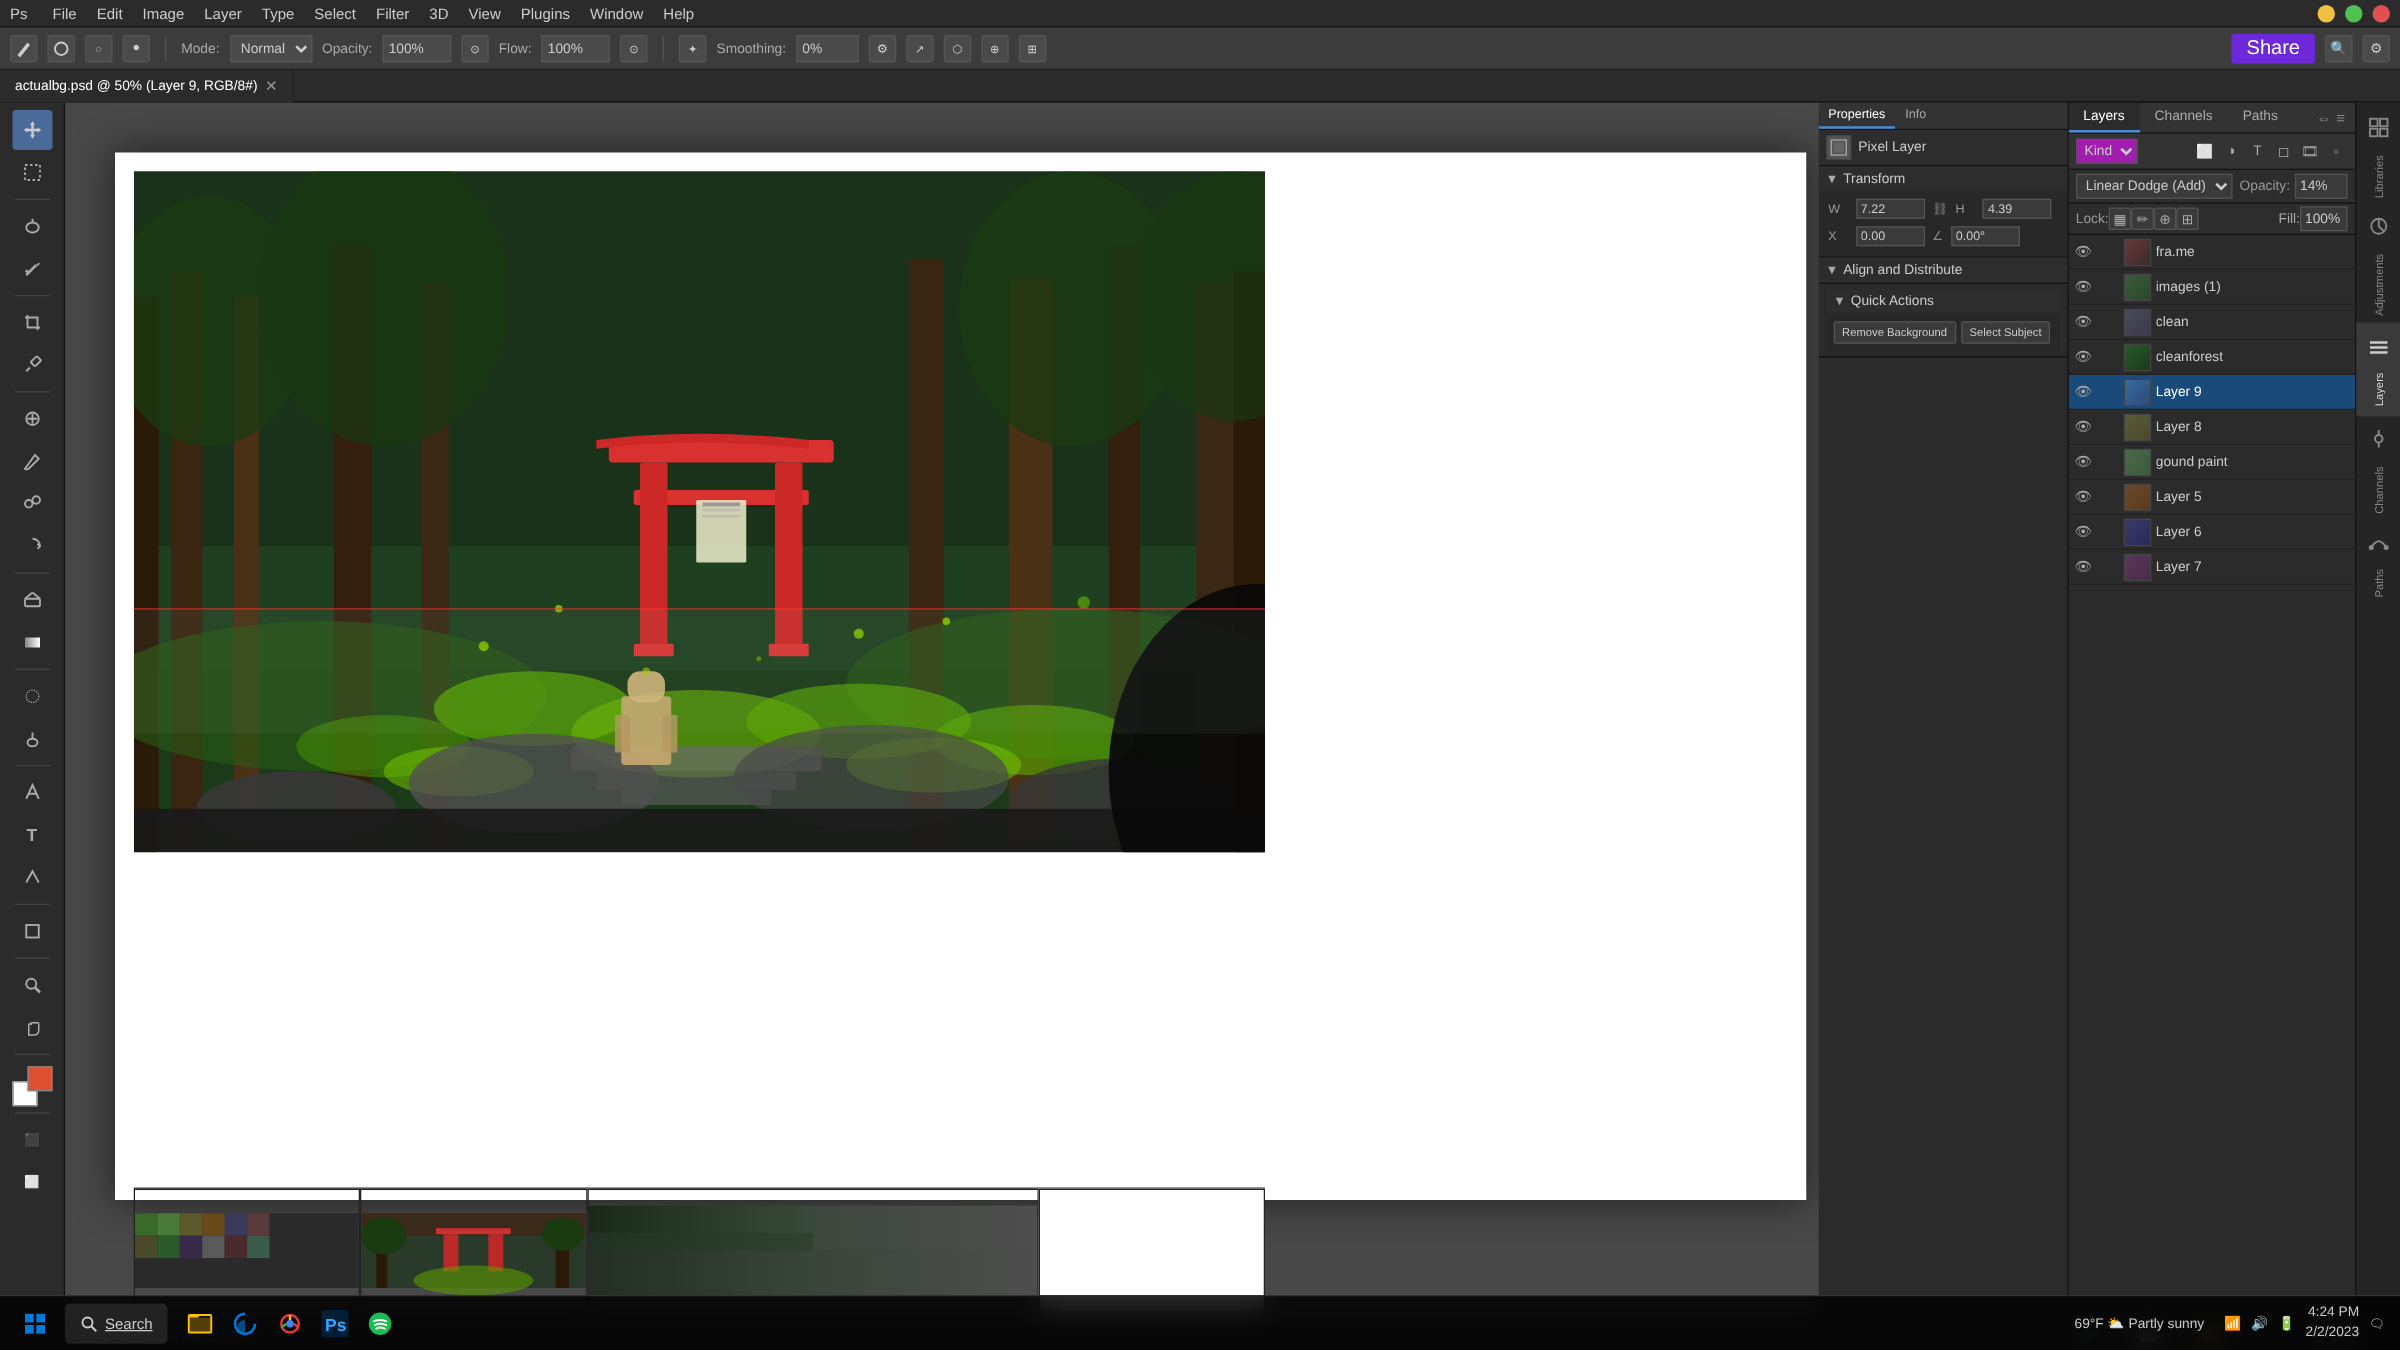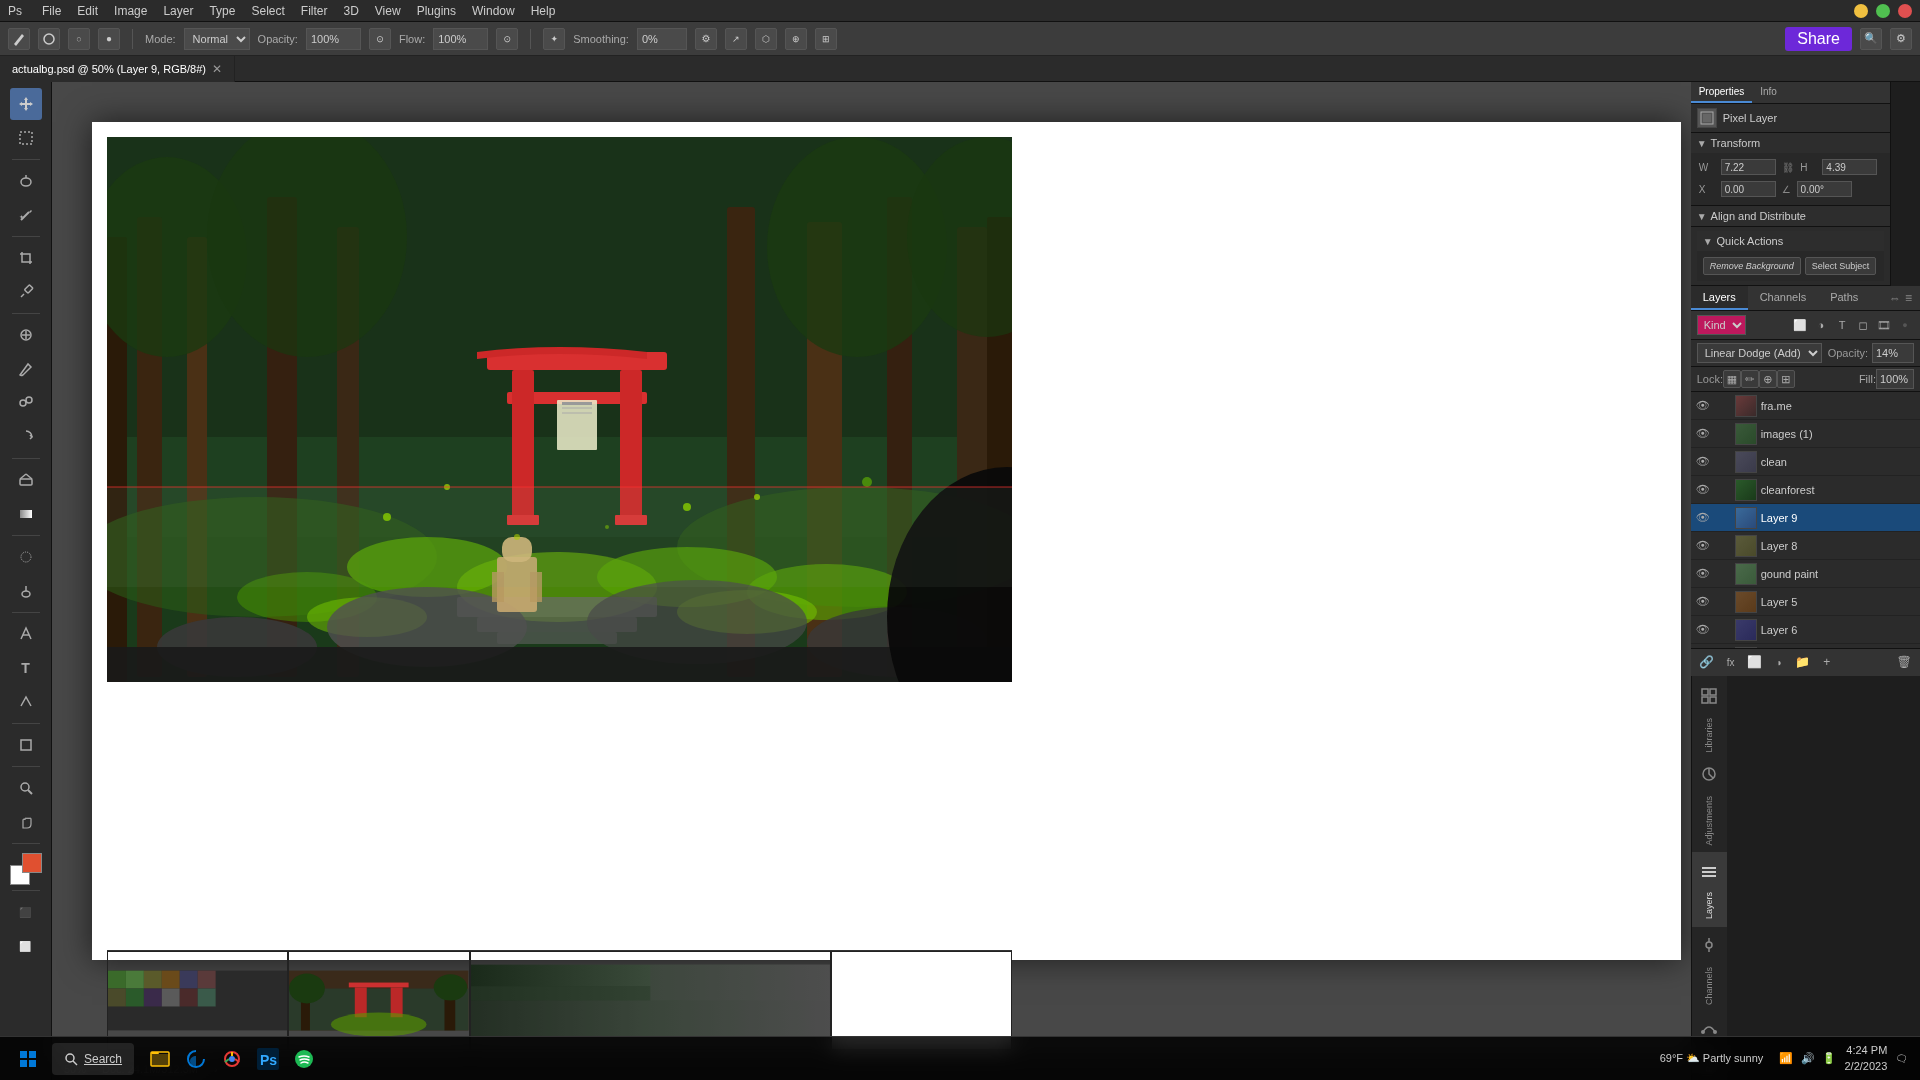--- a/index.html
+++ b/index.html
@@ -243,21 +243,21 @@
 
     .layers-search {
       display: flex;
       align-items: center;
       padding: 4px 6px;
       gap: 4px;
       background: #333;
       border-bottom: 1px solid #111;
     }
     .layers-search-select {
-      background: #be185d;
+      background: #a21caf;
       border: 1px solid #555;
       color: #ccc;
       font-size: 11px;
       height: 20px;
       padding: 0 2px;
     }
     .layers-search-icons {
       display: flex;
       gap: 3px;
       margin-left: auto;
@@ -935,21 +935,21 @@
       <div style="flex:1; overflow:hidden; border:1px solid #222; background:white;"></div>
     </div>
 
     <div class="status-bar">
       <span>50%</span>
       <span>Doc: 24.1M/312.3M</span>
       <span>›</span>
     </div>
   </div>
 
-  <div style="display:flex; flex-direction:column; height:100%; flex-shrink:0;">
+  <div style="display:flex; flex-direction:row; height:100%; flex-shrink:0;">
 
     <div class="left-props-panel">
       <div class="props-tabs">
         <div class="props-tab active">Properties</div>
         <div class="props-tab">Info</div>
       </div>
 
       <div style="display:flex; align-items:center; padding:4px 6px; gap:6px; border-bottom:1px solid #111; background:#2d2d2d;">
         <div style="width:20px; height:20px; background:#555; border:1px solid #444; display:flex; align-items:center; justify-content:center;">
           <svg width="14" height="14" viewBox="0 0 14 14">
@@ -988,21 +988,21 @@
           <span class="props-section-title">Align and Distribute</span>
         </div>
       </div>
 
       <div class="props-section quick-actions-section">
         <div class="props-section-header">
           <span style="color:#aaa; font-size:10px;">▼</span>
           <span class="props-section-title">Quick Actions</span>
         </div>
         <div style="padding:6px; background:#282828; display:flex; flex-wrap:wrap; gap:4px;">
-          <button style="background:#3a3a3a; border:1px solid #555; color:#ccc; font-size:9px; padding:3px 6px; cursor:pointer; border-radius:2px;font-style:italic;">Remove Background</button>
+          <button style="background:#3a3a3a; border:1px solid #555; color:#ccc; font-size:9px; padding:3px 6px; cursor:pointer; border-radius:2px;">Remove Background</button>
           <button style="background:#3a3a3a; border:1px solid #555; color:#ccc; font-size:9px; padding:3px 6px; cursor:pointer; border-radius:2px;">Select Subject</button>
         </div>
       </div>
     </div>
 
     <div class="right-layers-wrapper">
       <div class="layers-panel">
 
         <div class="layers-tabs">
           <div class="layers-tab active">Layers</div>

